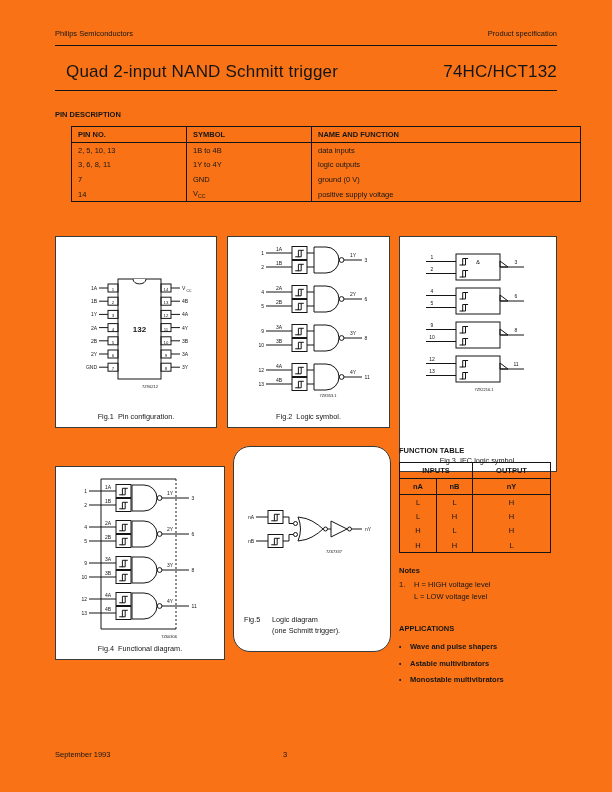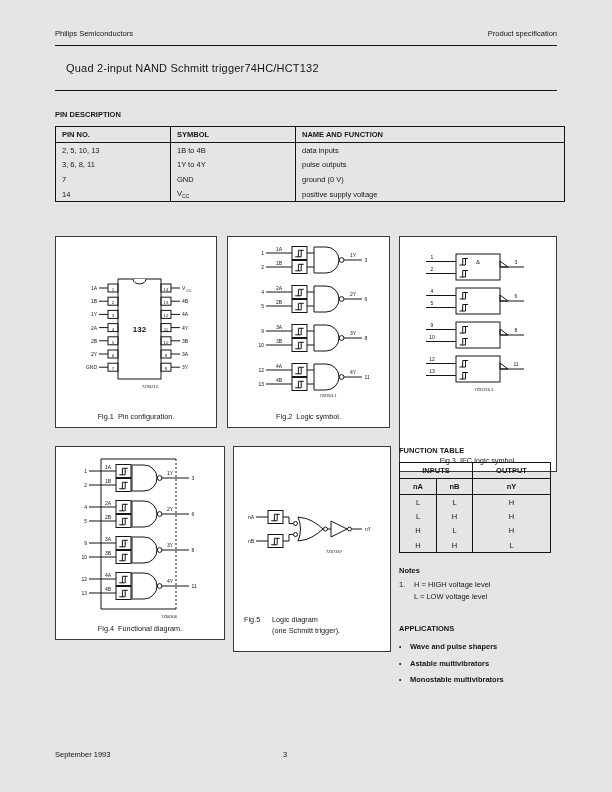--- a/index.html
+++ b/index.html
@@ -1,47 +1,47 @@
 <!DOCTYPE html>
 <html><head>
 <meta charset="utf-8">
 <style>
   * { margin:0; padding:0; box-sizing:border-box; }
   html,body { background:#fff; }
-  .page { position:relative; width:612px; height:792px; background:#e5e5e5;
+  .page { position:relative; width:612px; height:792px; background:#f97316;
           font-family:"Liberation Sans", sans-serif; color:#151515; overflow:hidden; }
 
   
   .hdr-row { position:absolute; left:55px; right:55px; top:29px; display:flex;
              justify-content:space-between; font-size:7.5px; }
   .rule { position:absolute; left:55px; right:55px; height:1.4px; background:#151515; }
   .rule1 { top:45px; } .rule2 { top:90px; }
   .title-row { position:absolute; left:66px; right:55px; top:62px; display:flex;
-               justify-content:flex-start; font-size:11px; letter-spacing:.2px; }
+               justify-content:space-between; font-size:17px; letter-spacing:.2px; }
 
   
   .sec-h { position:absolute; font-weight:bold; font-size:7.5px; }
   .pin-h { left:55px; top:110px; }
 
   
-  table.pin-table { position:absolute; left:55px; top:126px; width:510px;
+  table.pin-table { position:absolute; left:71px; top:126px; width:510px;
                     border-collapse:collapse; font-size:7.5px; border:1px solid #151515; }
   .pin-table th { border:1px solid #151515; font-weight:bold; height:16px;
                   padding:0 6px; text-align:left; }
   .pin-table td { border-left:1px solid #151515; border-right:1px solid #151515;
                   padding:0 6px; height:14.8px; text-align:left; }
   .sub { font-size:5.2px; vertical-align:-1.5px; }
 
   
   .figbox { position:absolute; border:1px solid #3a3a3a; background:#fff; }
   #box1 { left:55px;  top:236px; width:162px; height:192px; }
   #box2 { left:227px; top:236px; width:163px; height:192px;padding-left:44px; }
   #box3 { left:399px; top:236px; width:158px; height:236px; }
-  #box4 { left:55px;  top:446px; width:170px; height:194px; }
-  #box5 { left:233px; top:446px; width:158px; height:206px; }
+  #box4 { left:55px;  top:466px; width:170px; height:194px; }
+  #box5 { left:233px; top:446px; width:158px; height:206px;border-radius:17px; }
   .figcap { position:absolute; left:0; right:0; bottom:6px; text-align:center;
             font-size:7.3px; white-space:pre; }
   .figsvg { position:absolute; left:0; }
 
   svg text { font-family:"Liberation Sans", sans-serif; fill:#151515; }
   svg line, svg path, svg rect, svg circle, svg polyline { stroke:#151515; fill:none; stroke-width:1; }
   .t35 { font-size:3.5px; } .t4 { font-size:4px; } .t43 { font-size:4.3px; }
   .t5 { font-size:5px; } .t6 { font-size:6px; }
   .chiplbl { font-size:8px; font-weight:bold; }
   .white { fill:#fff; }
@@ -123,21 +123,21 @@
     </thead>
     <tbody>
       <tr>
         <td>2, 5, 10, 13</td>
         <td>1B to 4B</td>
         <td>data inputs</td>
       </tr>
       <tr>
         <td>3, 6, 8, 11</td>
         <td>1Y to 4Y</td>
-        <td>pulse outputs</td>
+        <td>logic outputs</td>
       </tr>
       <tr>
         <td>7</td>
         <td>GND</td>
         <td>ground (0 V)</td>
       </tr>
       <tr>
         <td>14</td>
         <td><span>V</span><span class="sub">CC</span></td>
         <td>positive supply voltage</td>

